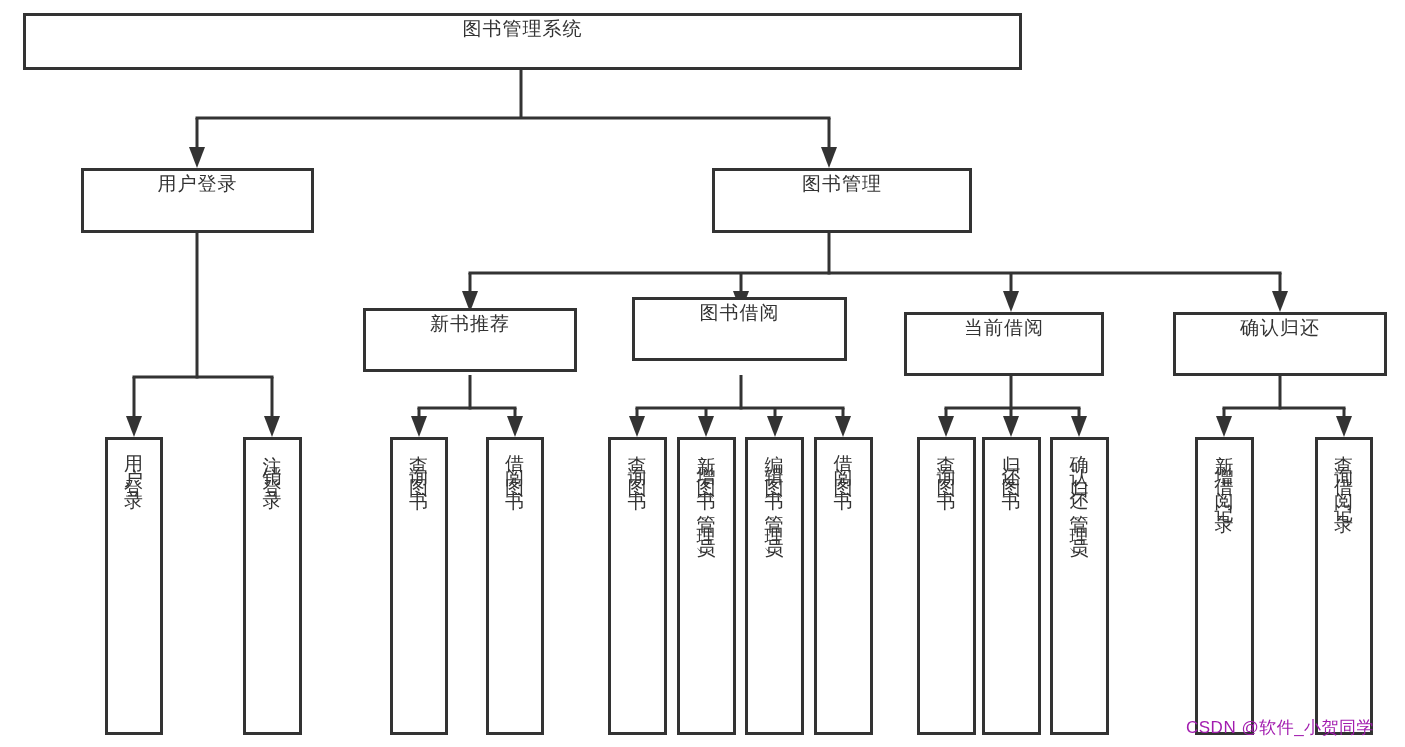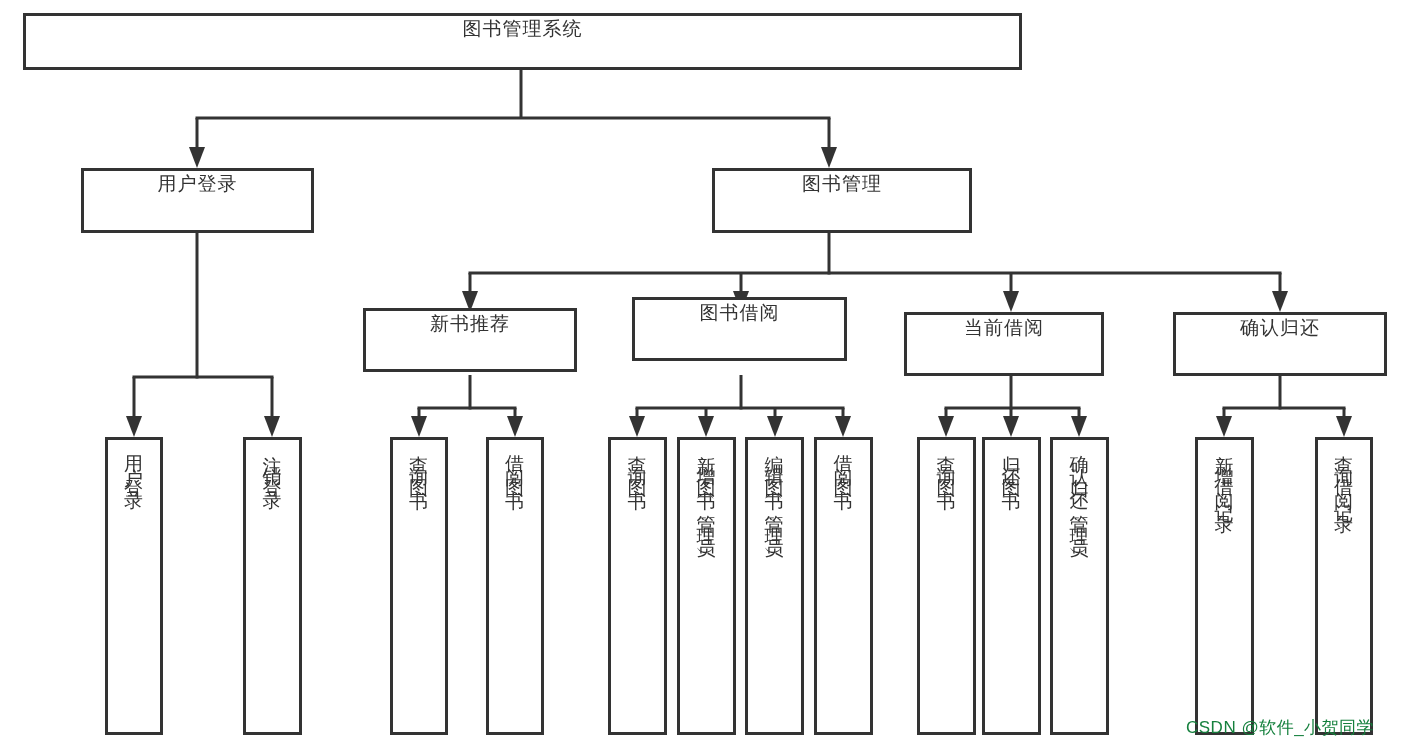--- a/index.html
+++ b/index.html
@@ -13,21 +13,21 @@
     border:3px solid #333333;display:flex;align-items:flex-start;justify-content:center;
     z-index:2;
   }
   .hlabel{font-size:19px;letter-spacing:1px;white-space:nowrap;}
   .vtext{
     writing-mode:vertical-rl;text-orientation:mixed;
     font-size:19px;letter-spacing:12px;line-height:1;white-space:nowrap;
   }
   .watermark{
     position:absolute;left:1186px;top:716px;z-index:5;
-    font-size:17px;color:#15803d;letter-spacing:0.5px;white-space:nowrap;
+    font-size:17px;color:#a21caf;letter-spacing:0.5px;white-space:nowrap;
   }
 </style>
 </head>
 <body>
 
 <div class="stage">
 
   <svg class="wires" width="1405" height="747" viewBox="0 0 1405 747">
     <g stroke="#333333" stroke-width="3" fill="none">
 

